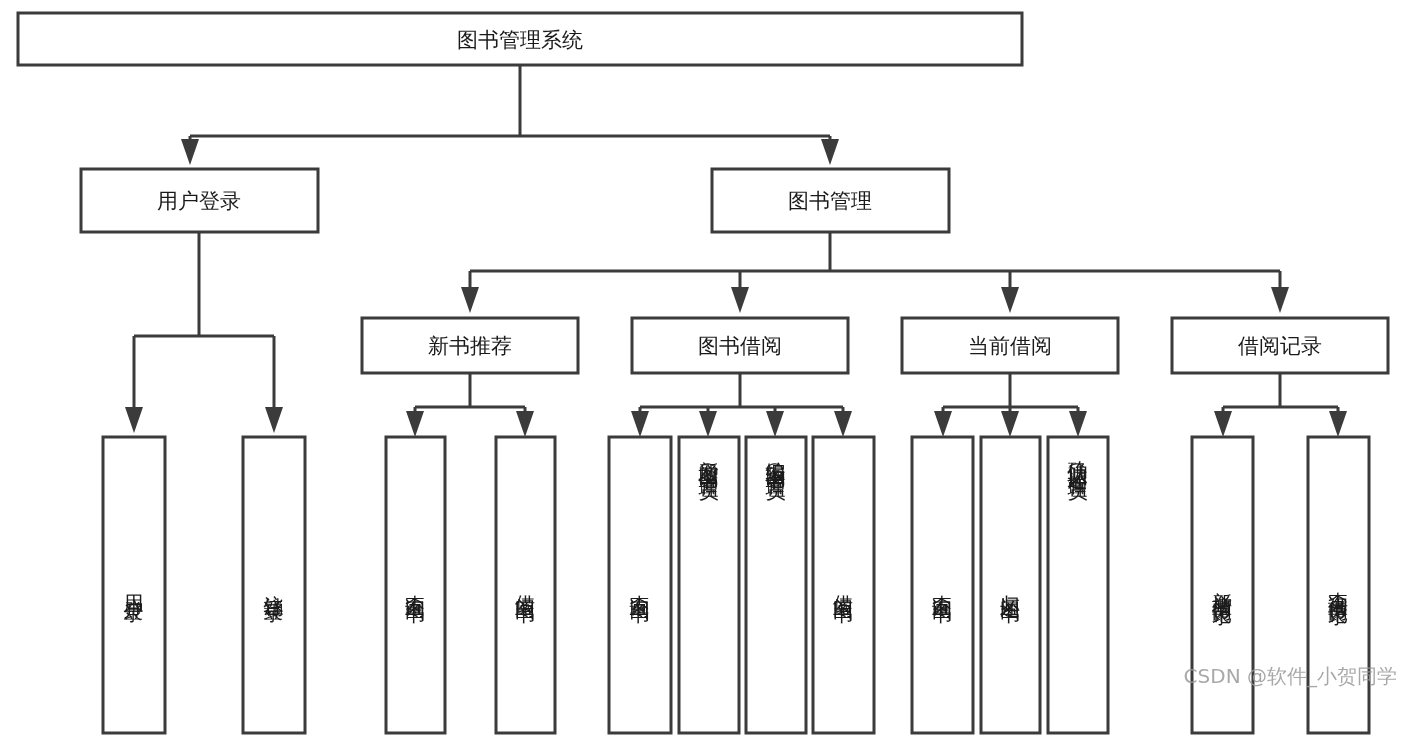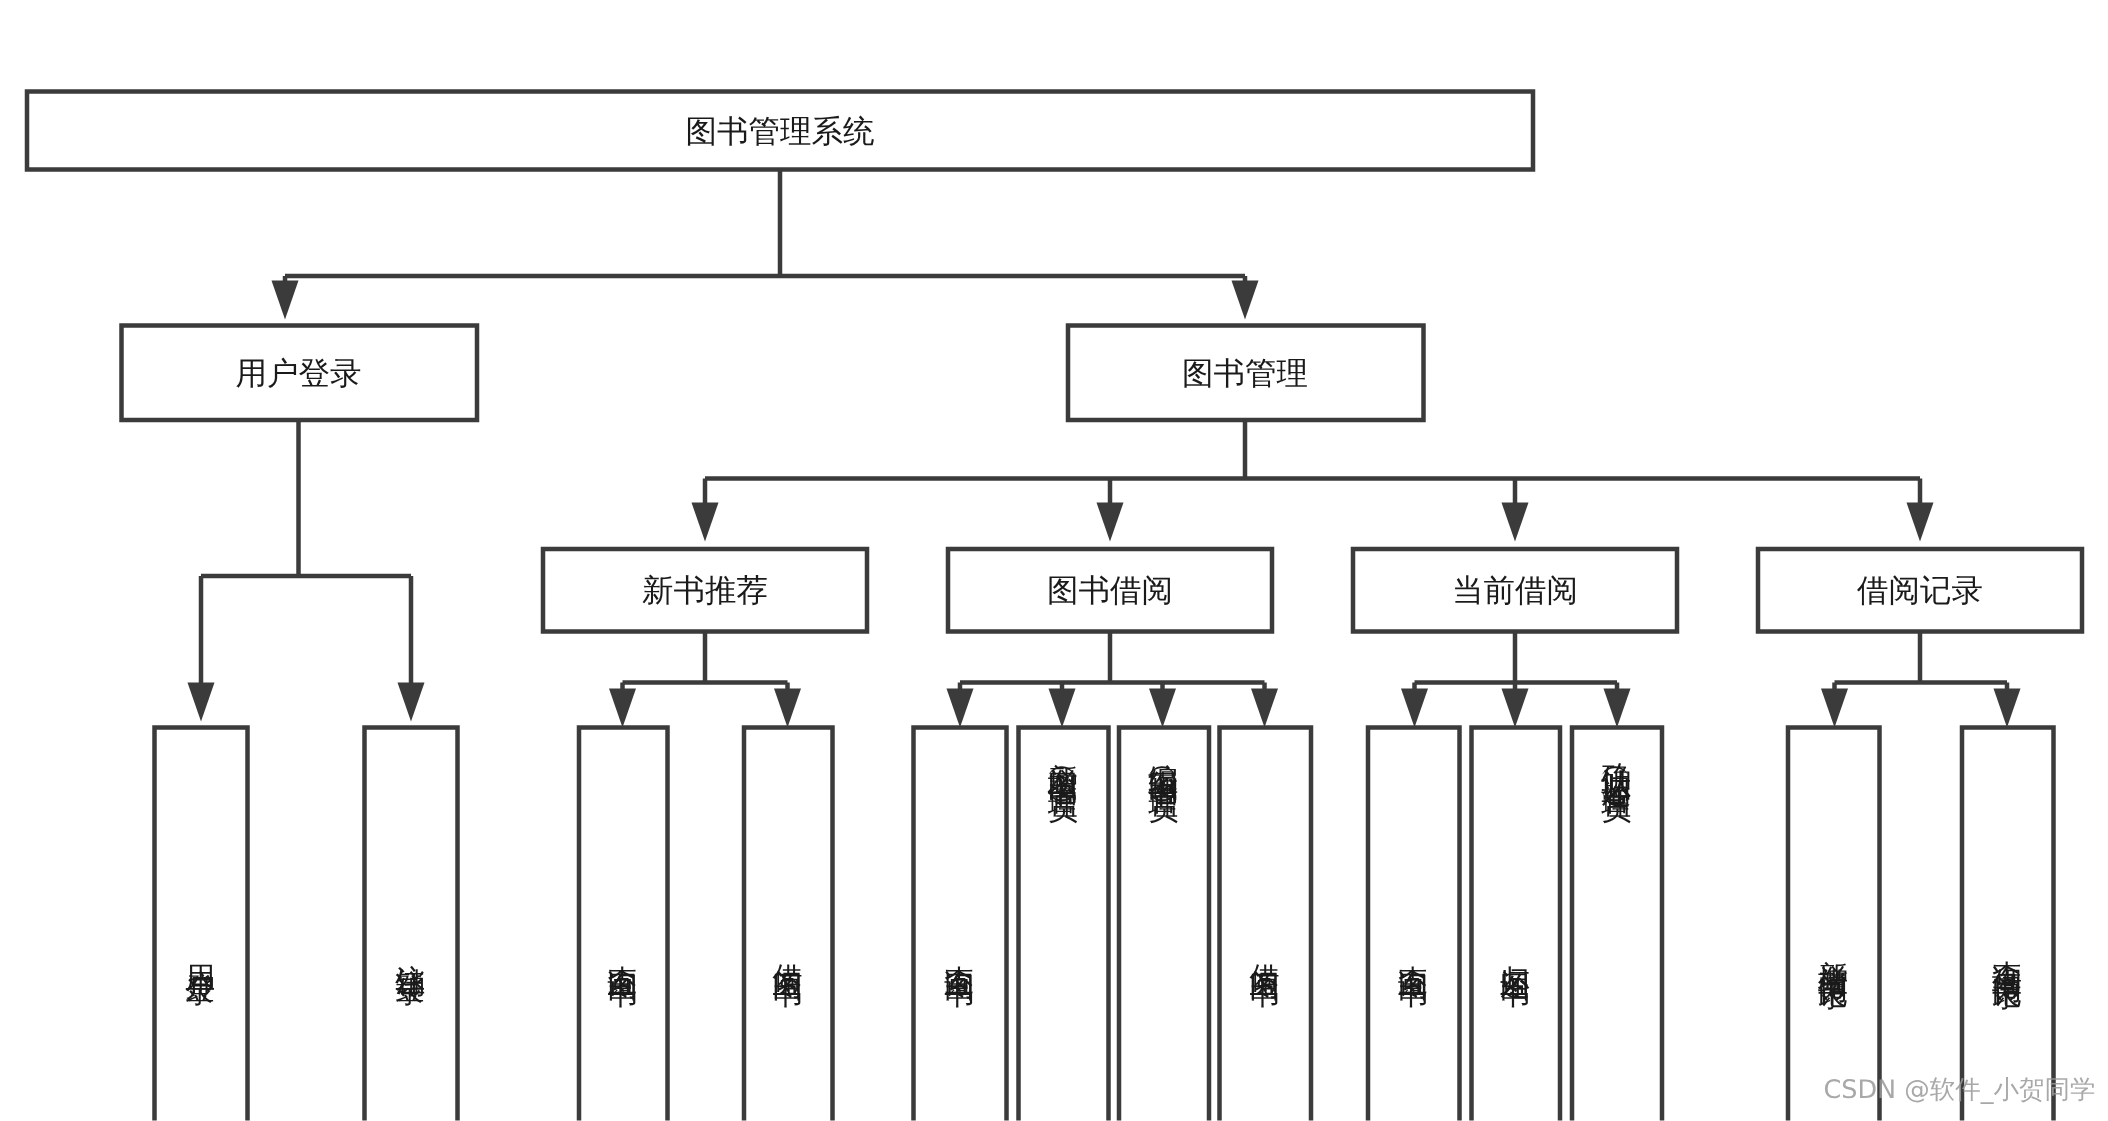--- a/index.html
+++ b/index.html
@@ -11,21 +11,20 @@
     width: 1405px;
     height: 747px;
     overflow: hidden;
     font-family: "DejaVu Sans", "Liberation Sans", sans-serif;
   }
   #diagram-root {
     position: relative;
     width: 1405px;
     height: 696px;
     background: #ffffff;
-    margin-top: 48px;
   }
   svg#tree-svg {
     position: absolute;
     left: 0;
     top: 0;
     width: 1405px;
     height: 747px;
     display: block;
   }
   .node-box {
@@ -63,21 +62,21 @@
     display: flex;
     align-items: center;
     justify-content: center;
     pointer-events: none;
   }
   .watermark {
     position: absolute;
     right: 8px;
     bottom: 6px;
     font-family: "DejaVu Sans", "Liberation Sans", sans-serif;
-    font-size: 17px;
+    font-size: 20px;
     color: #9a9a9a;
     opacity: 0.85;
     white-space: nowrap;
   }
 </style>
 </head>
 <body>
 
 <div id="diagram-root">
 

